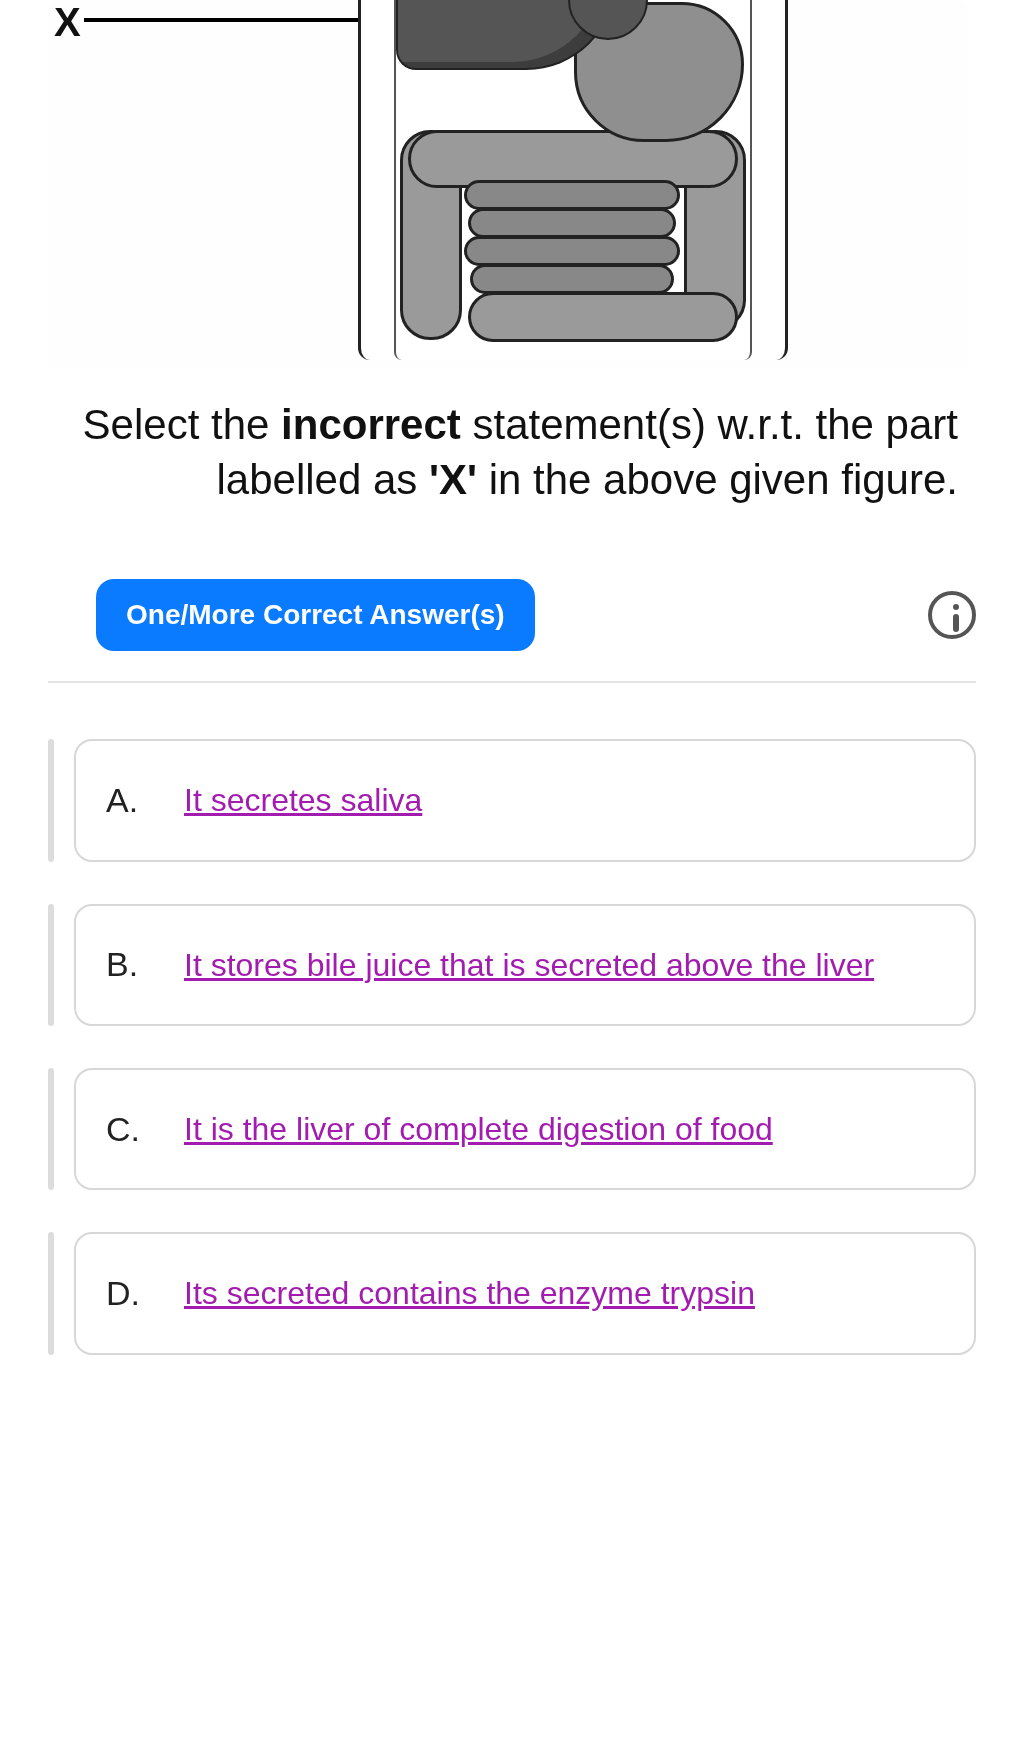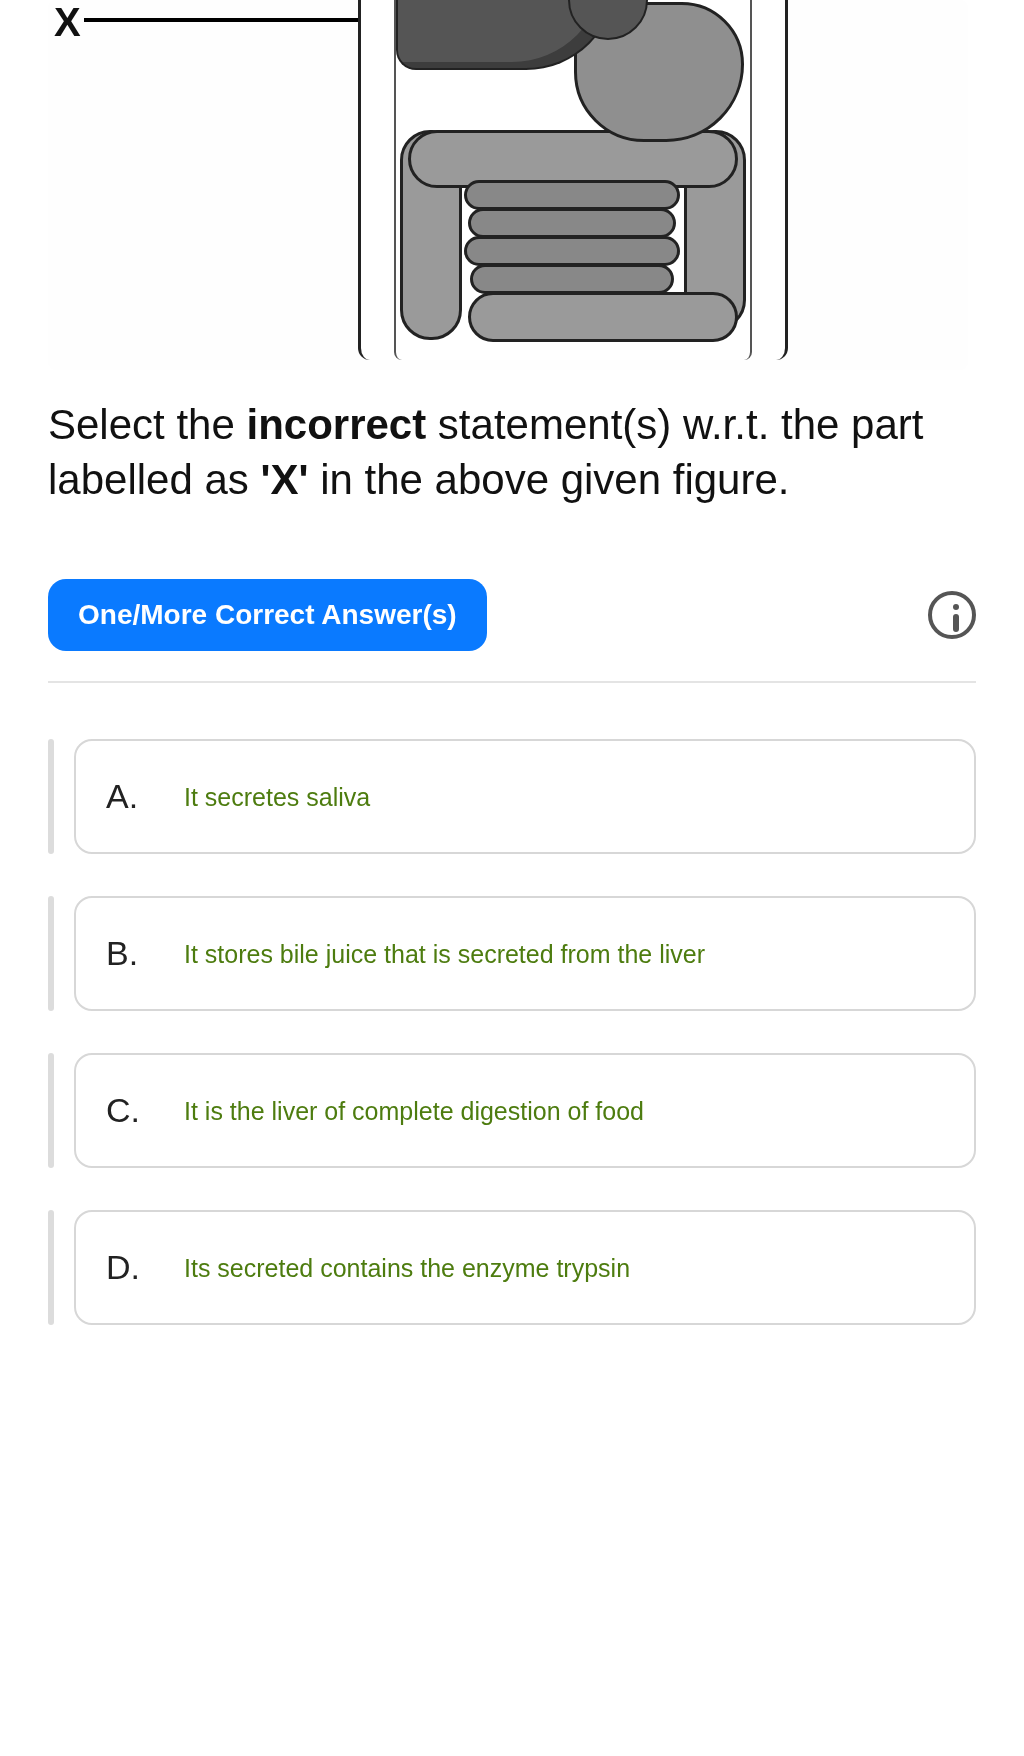--- a/index.html
+++ b/index.html
@@ -24,39 +24,39 @@
   .colon-r { position: absolute; left: 416px; top: 150px; width: 62px; height: 200px; background: #9a9a9a; border: 3px solid #222; border-radius: 30px; }
   .colon-b { position: absolute; left: 200px; top: 312px; width: 270px; height: 50px; background: #9a9a9a; border: 3px solid #222; border-radius: 26px; }
   .si { position: absolute; left: 196px; top: 200px; width: 216px; height: 120px; }
   .si .loop { position: absolute; height: 30px; background: #888; border: 3px solid #222; border-radius: 18px; }
   .si .l1 { left: 0; top: 0; width: 216px; }
   .si .l2 { left: 4px; top: 28px; width: 208px; }
   .si .l3 { left: 0; top: 56px; width: 216px; }
   .si .l4 { left: 6px; top: 84px; width: 204px; }
 
   
-  .qtext { font-size: 42px; line-height: 1.3; max-width: 910px; }
+  .qtext { font-size: 42px; line-height: 1.3; max-width: 910px; text-align: right; }
   .qtext .bold { font-weight: 700; }
 
   
   .row-meta { display: flex; align-items: center; justify-content: space-between; margin: 72px 0 30px 0; }
-  .pill { background: #0a7aff; color: #fff; font-weight: 600; font-size: 28px; padding: 20px 30px; border-radius: 18px; display: inline-block; }
+  .pill { background: #0a7aff; color: #fff; font-weight: 600; font-size: 28px; padding: 20px 30px; border-radius: 18px; display: inline-block; margin-left: 48px; }
   .info-icon { width: 48px; height: 48px; border: 4px solid #555; border-radius: 50%; display: flex; align-items: center; justify-content: center; }
   .info-wrap { position: relative; width: 48px; height: 48px; }
   .info-wrap .d { position: absolute; left: 21px; top: 9px; width: 6px; height: 6px; background: #555; border-radius: 50%; }
   .info-wrap .b { position: absolute; left: 21px; top: 19px; width: 6px; height: 18px; background: #555; border-radius: 3px; }
 
   .hr { height: 2px; background: #e4e4e4; margin-bottom: 56px; }
 
   
   .option { display: flex; align-items: stretch; margin-bottom: 42px; }
   .option .bar { width: 6px; background: #dcdcdc; border-radius: 4px; margin-right: 20px; }
   .option .card { flex: 1; border: 2px solid #d7d7d7; border-radius: 18px; padding: 36px 30px; display: flex; align-items: center; gap: 34px; }
   .opt-letter { font-size: 34px; font-weight: 400; color: #222; min-width: 44px; }
-  .opt-text { font-size: 25px; color: #4d7c0f; line-height: 1.45; }
+  .opt-text { font-size: 32px; color: #a21caf; line-height: 1.45; text-decoration: underline; }
 </style>
 </head>
 <body>
 
 <div class="page">
 
   <div class="figure-block">
     <span class="label-x">X</span>
     <div class="arrow-line"></div>
     <div class="arrow-head"></div>
@@ -98,21 +98,21 @@
     <div class="card">
       <span class="opt-letter">A.</span>
       <span class="opt-text">It secretes saliva</span>
     </div>
   </div>
 
   <div class="option">
     <div class="bar"></div>
     <div class="card">
       <span class="opt-letter">B.</span>
-      <span class="opt-text">It stores bile juice that is secreted from the liver</span>
+      <span class="opt-text">It stores bile juice that is secreted above the liver</span>
     </div>
   </div>
 
   <div class="option">
     <div class="bar"></div>
     <div class="card">
       <span class="opt-letter">C.</span>
       <span class="opt-text">It is the liver of complete digestion of food</span>
     </div>
   </div>

